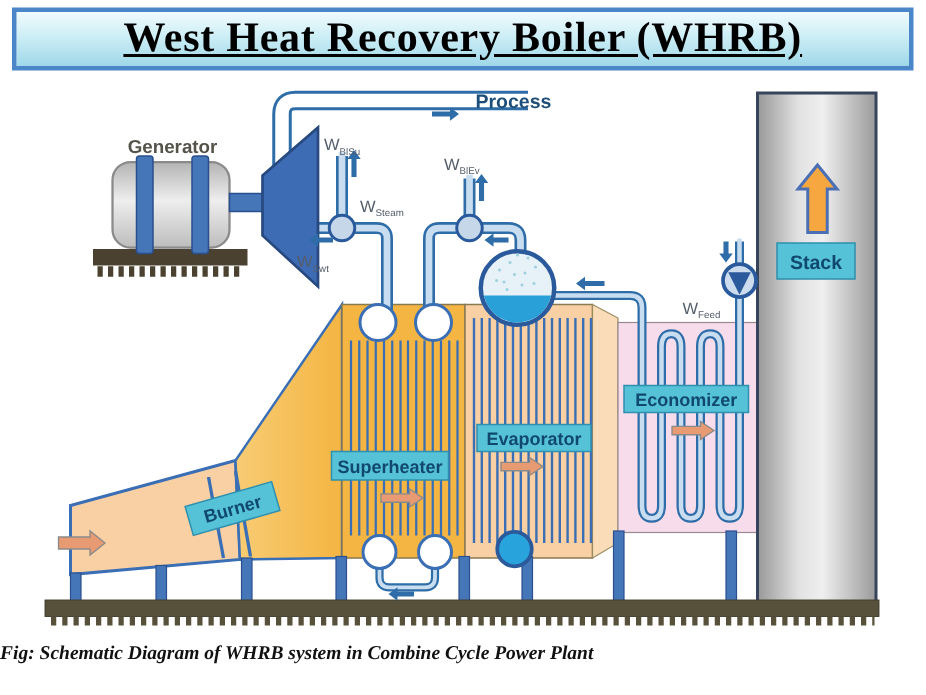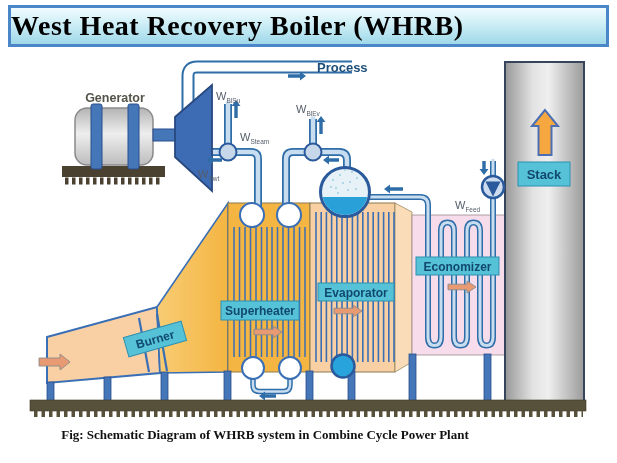--- a/index.html
+++ b/index.html
@@ -2,26 +2,26 @@
 <html><head>
 <meta charset="utf-8">
 <style>
   html,body{margin:0;padding:0;background:#fff;}
   #stage{position:relative;width:617px;height:463px;background:#fff;overflow:hidden;
          font-family:"Liberation Sans",sans-serif;}
   
   #titlebar{position:absolute;left:8px;top:5px;width:595px;height:36px;
     border:3px solid #4a86c8;
     background:linear-gradient(180deg,#f0fbfe 0%,#cdeef6 45%,#9fd8e9 100%);
-    display:flex;align-items:center;}
+    display:flex;align-items:center;justify-content:center;text-decoration:underline;}
   #titlebar .t{font-family:"Liberation Serif",serif;font-weight:bold;font-size:28px;
     color:#000;letter-spacing:.5px;white-space:nowrap;}
   
-  #caption{position:absolute;left:0;top:427px;width:530px;text-align:center;
-    font-family:"Liberation Serif",serif;font-weight:bold;font-size:13px;color:#111;}
+  #caption{position:absolute;left:0;top:427px;width:530px;text-align:left;
+    font-family:"Liberation Serif",serif;font-weight:bold;font-size:13px;color:#111;font-style:italic;}
   
   .po{fill:none;stroke:#2e6da8;stroke-width:8;stroke-linejoin:round;}
   .pi{fill:none;stroke:#c9ddf0;stroke-width:4.5;stroke-linejoin:round;}
   .fo{fill:none;stroke:#2e6da8;stroke-width:6;stroke-linejoin:round;}
   .fi{fill:none;stroke:#c9ddf0;stroke-width:3;stroke-linejoin:round;}
   .uo{fill:none;stroke:#2e6da8;stroke-width:5.5;stroke-linejoin:round;}
   .ui{fill:none;stroke:#c9ddf0;stroke-width:2.5;stroke-linejoin:round;}
   .ppo{fill:none;stroke:#2e6da8;stroke-width:13;stroke-linejoin:round;}
   .ppi{fill:none;stroke:#ffffff;stroke-width:9;stroke-linejoin:round;}
   .tube{stroke:#3a6fb5;stroke-width:1.5;}

